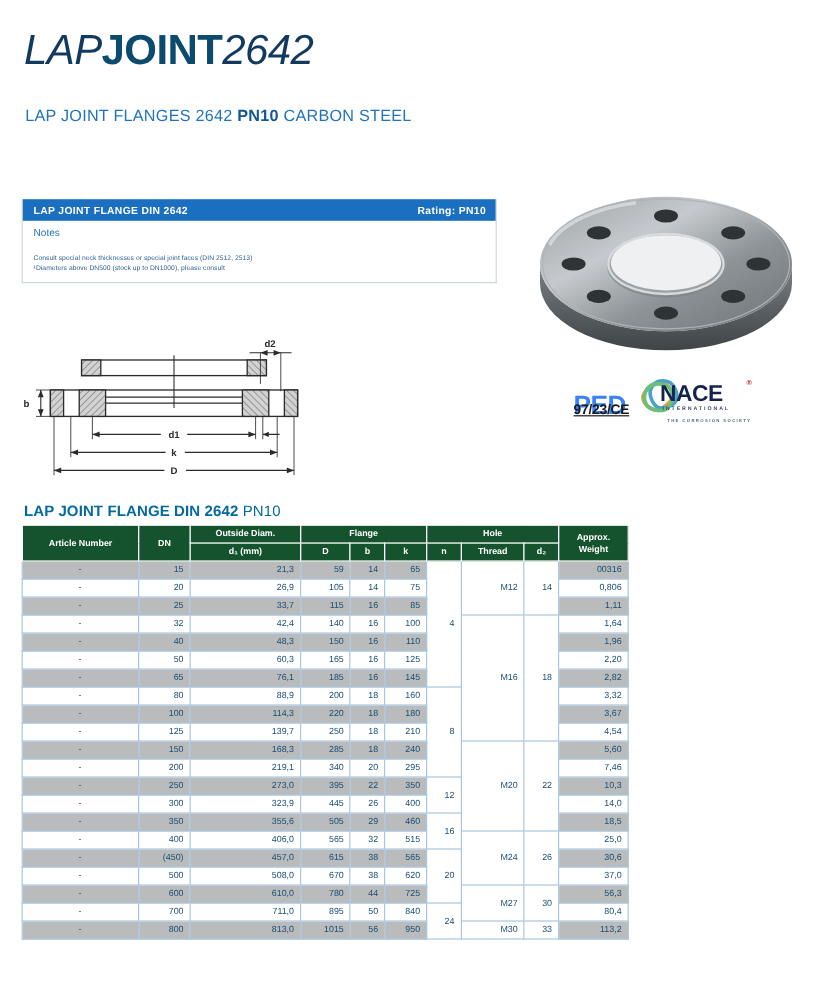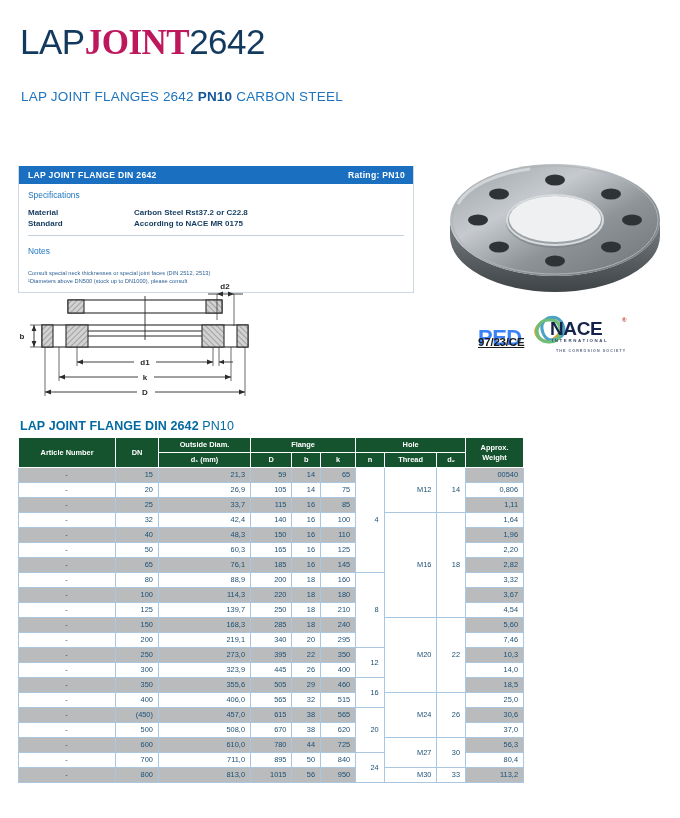--- a/index.html
+++ b/index.html
@@ -18,22 +18,22 @@
   .page-title {
     position: absolute;
     left: 20px;
     top: 22px;
     font-size: 35px;
     letter-spacing: -0.5px;
     color: #123a5e;
     font-weight: 300;
     white-space: nowrap;
   }
-  .page-title .t-bold { font-weight: 700; color: #be185d; font-family: Liberation Serif, serif; }
-  .page-title .t-light { font-weight: 300; color: #123a5e; }
+  .page-title .t-bold { font-weight: 700; color: #0c4a6e; }
+  .page-title .t-light { font-weight: 300; color: #123a5e; font-style: italic; }
 
   .subtitle {
     position: absolute;
     left: 21px;
     top: 89px;
     font-size: 13.5px;
     letter-spacing: 0.2px;
     color: #1f74bd;
     font-weight: 400;
     white-space: nowrap;
@@ -224,34 +224,20 @@
 </div>
 
 <div class="subtitle">
   <span>LAP JOINT FLANGES 2642 </span><span class="s-bold">PN10</span><span> CARBON STEEL</span>
 </div>
 
 <div class="spec-box">
   <div class="spec-head">
     <span>LAP JOINT FLANGE DIN 2642</span>
     <span>Rating: PN10</span>
-  </div>
-  <div class="spec-body">
-    <div class="spec-label">Specifications</div>
-    <div class="spec-rows">
-      <div class="spec-row">
-        <span class="k">Material</span>
-        <span class="v">Carbon Steel Rst37.2 or C22.8</span>
-      </div>
-      <div class="spec-row">
-        <span class="k">Standard</span>
-        <span class="v">According to NACE MR 0175</span>
-      </div>
-    </div>
-    <div class="spec-divider"></div>
   </div>
   <div class="notes-wrap">
     <div class="notes-title">Notes</div>
     <div class="note-line">Consult special neck thicknesses or special joint faces (DIN 2512, 2513)</div>
     <div class="note-line">¹Diameters above DN500 (stock up to DN1000), please consult</div>
   </div>
 </div>
 
 <div class="photo-wrap">
   <svg width="225" height="150" viewBox="0 0 225 150">
@@ -421,21 +407,21 @@
       <tr class="alt">
         <td class="ctr">-</td>
         <td>15</td>
         <td>21,3</td>
         <td>59</td>
         <td>14</td>
         <td>65</td>
         <td class="merge" rowspan="7">4</td>
         <td class="merge" rowspan="3">M12</td>
         <td class="merge" rowspan="3">14</td>
-        <td>00540</td>
+        <td>00316</td>
       </tr>
       <tr>
         <td class="ctr">-</td>
         <td>20</td>
         <td>26,9</td>
         <td>105</td>
         <td>14</td>
         <td>75</td>
         <td>0,806</td>
       </tr>

